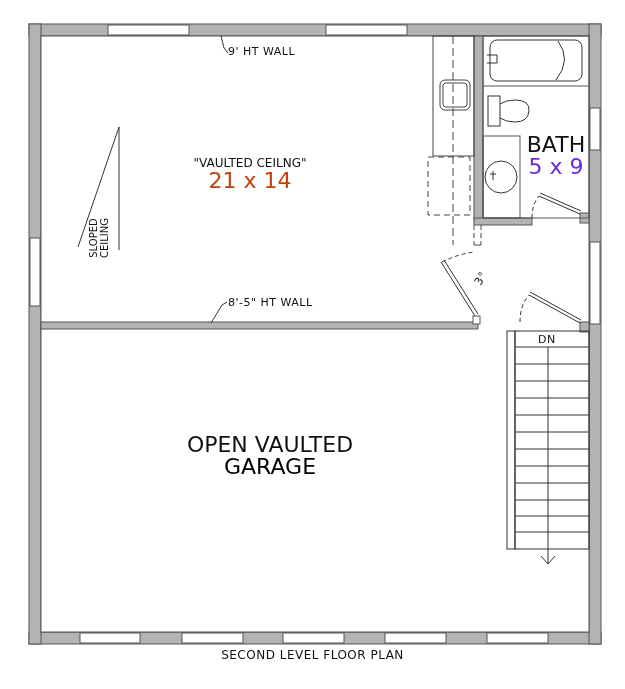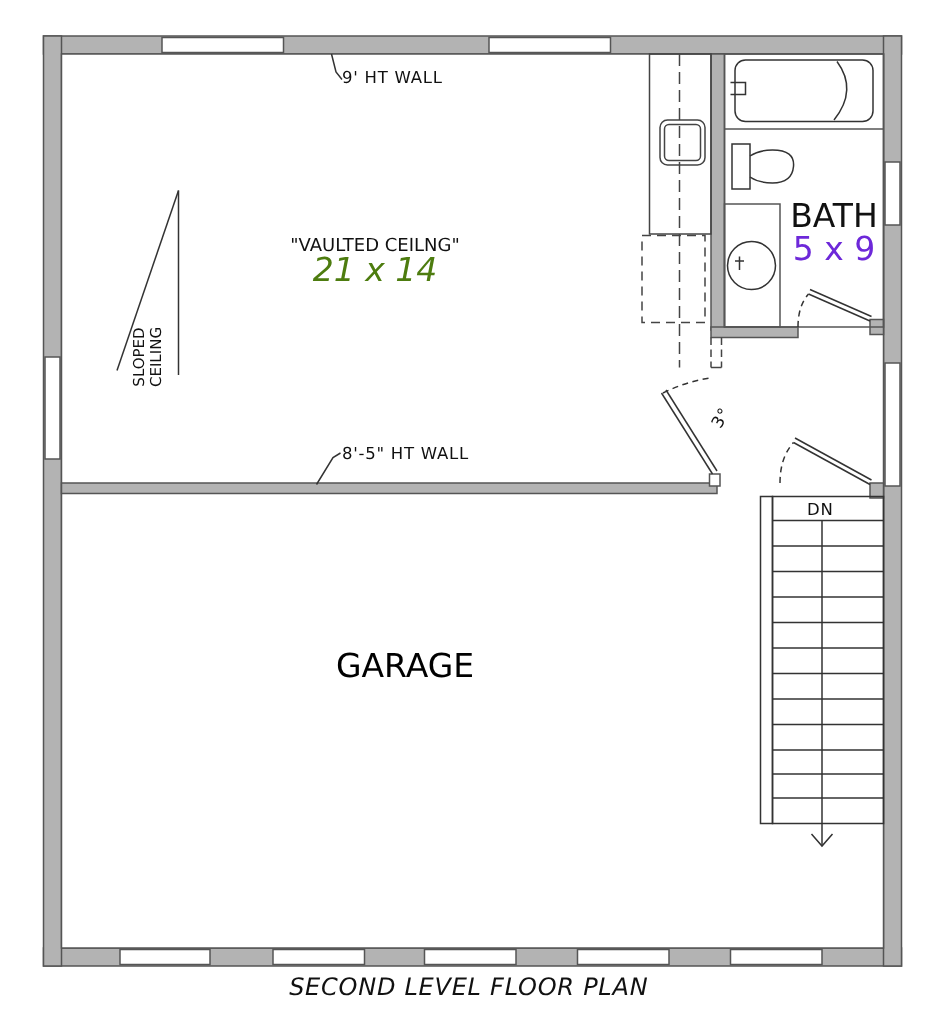--- a/index.html
+++ b/index.html
@@ -1,20 +1,20 @@
 <!DOCTYPE html>
 <html><head>
   <meta charset="utf-8">
   <style>
     html, body { margin: 0; padding: 0; background: #ffffff; }
     body { width: 625px; height: 689px; position: relative; overflow: hidden; font-family: "DejaVu Sans", sans-serif; }
     #plan { position: absolute; left: 0; top: 0; }
     .lbl { position: absolute; color: #111; font-family: "DejaVu Sans", sans-serif; white-space: nowrap; text-align: center; letter-spacing: 0.5px; }
     .lbl-sm { font-size: 11px; }
-    .lbl-md { font-size: 16px; font-style: italic; }
+    .lbl-md { font-size: 12px; }
     .lbl-lg { font-size: 22px; line-height: 22px; }
   </style>
 </head>
 <body>
 
 <svg id="plan" width="625" height="689" viewBox="0 0 625 689" xmlns="http://www.w3.org/2000/svg">
 
   <g fill="#b3b3b3" stroke="#555" stroke-width="1">
 
     <rect x="29" y="24" width="572" height="12"></rect>
@@ -128,29 +128,30 @@
     <line x1="548" y1="347" x2="548" y2="564"></line>
     <path d="M541,556 L548,564 L555,556"></path>
   </g>
 </svg>
 
 <div class="lbl lbl-sm" style="left:228px; top:45px;">9' HT WALL</div>
 <div class="lbl lbl-sm" style="left:228px; top:296px;">8'-5" HT WALL</div>
 
 <div style="position:absolute; left:170px; top:156px; width:160px; text-align:center;">
   <div class="lbl-sm" style="font-size:12px; color:#111;">"VAULTED CEILNG"</div>
-  <div class="lbl-lg" style="color:#4d7c0f;font-style:italic;">21 x 14</div>
+  <div class="lbl-lg" style="color:#c2410c;">21 x 14</div>
 </div>
 
 <div style="position:absolute; left:524px; top:134px; width:64px; text-align:center;">
   <div class="lbl-lg" style="color:#111;">BATH</div>
   <div class="lbl-lg" style="color:#6d28d9;">5 x 9</div>
 </div>
 
 <div style="position:absolute; left:170px; top:434px; width:200px; text-align:center;">
+  <div class="lbl-lg" style="color:#111;">OPEN VAULTED</div>
   <div class="lbl-lg" style="color:#000000;">GARAGE</div>
 </div>
 
 <div style="position:absolute; left:88px; top:258px; transform: rotate(-90deg); transform-origin: left top; font-size:10px; line-height:11px; color:#111; text-align:center;">
   <div>SLOPED</div>
   <div>CEILING</div>
 </div>
 
 <div class="lbl lbl-sm" style="left:474px; top:272px; transform: rotate(-60deg);">3°</div>
 <div class="lbl lbl-sm" style="left:538px; top:333px;text-align:right;">DN</div>

